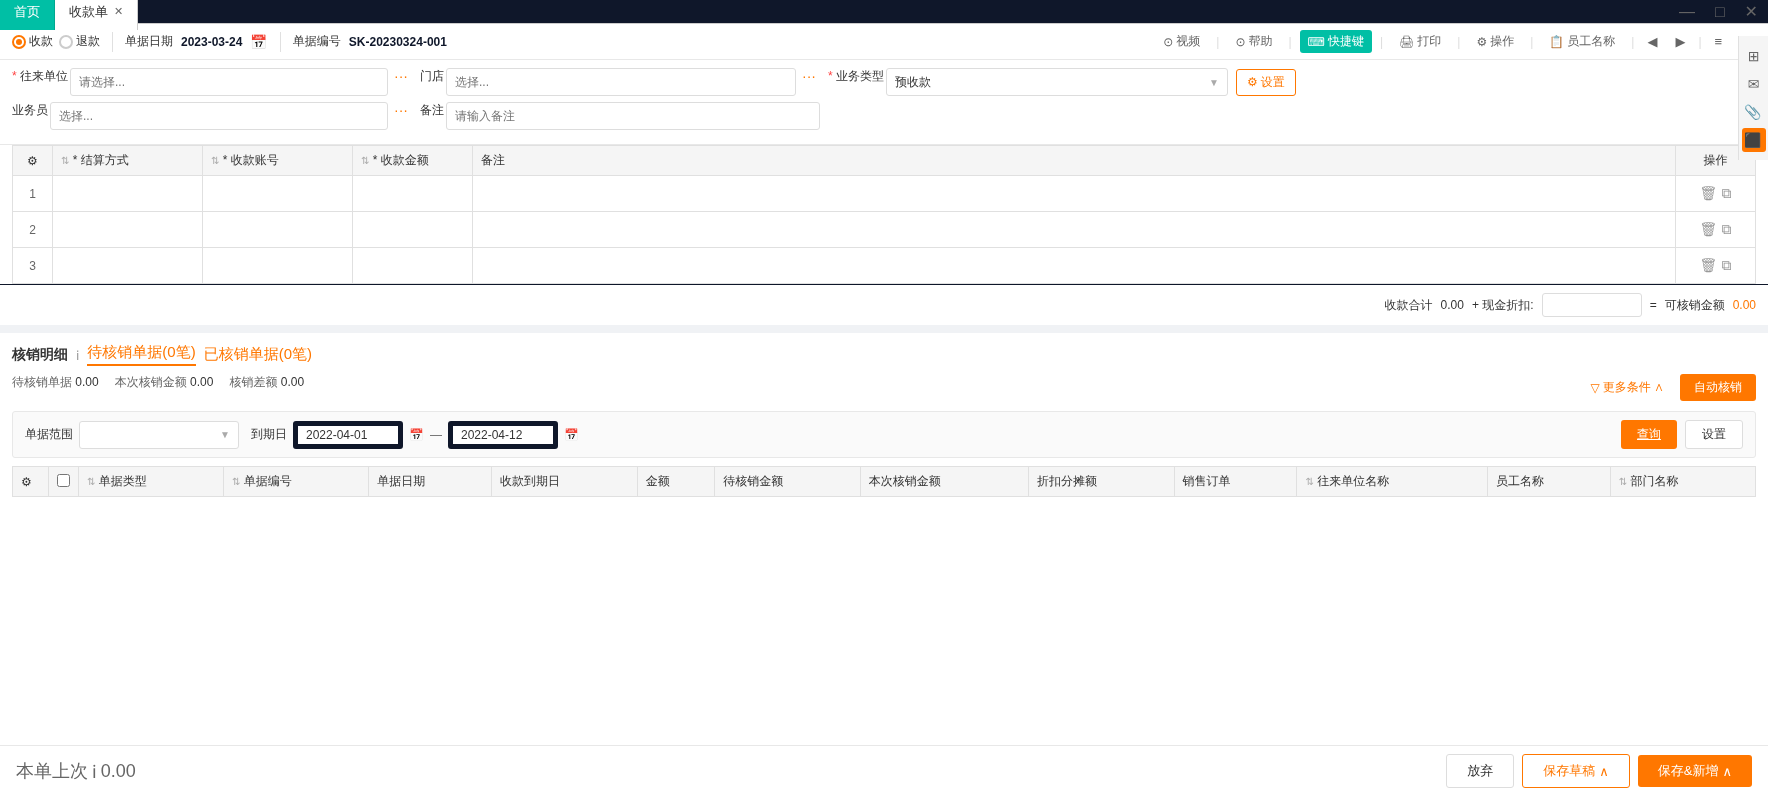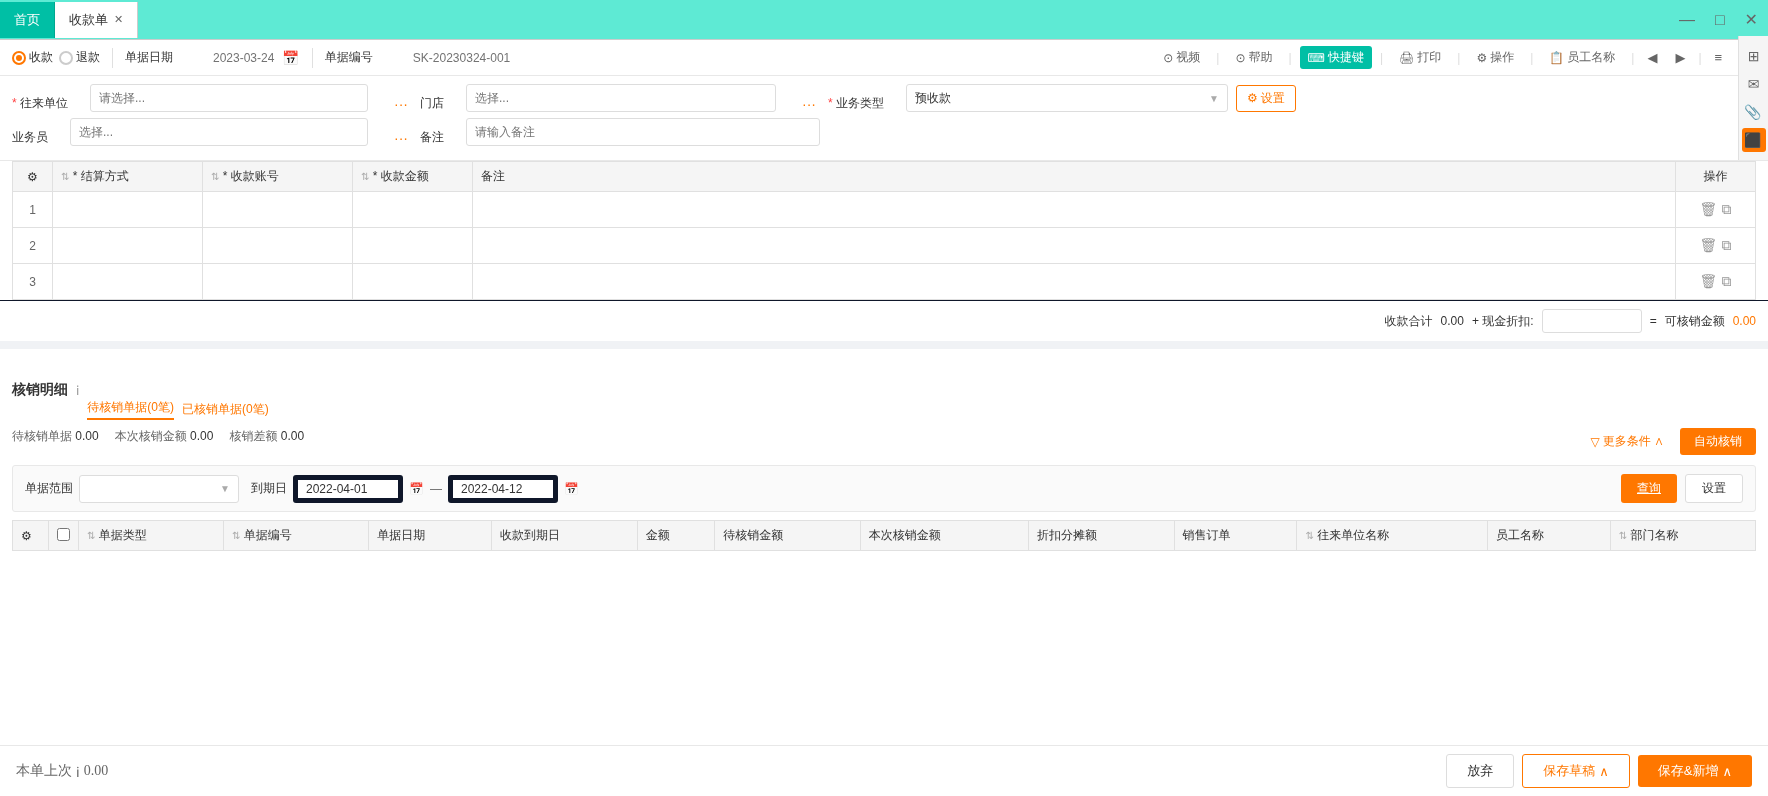--- a/index.html
+++ b/index.html
@@ -1,22 +1,22 @@
 <!DOCTYPE html>
 <html><head>
   <meta charset="utf-8">
   <style>
     * { box-sizing: border-box; margin: 0; padding: 0; }
     body { font-family: 'Microsoft YaHei', Arial, sans-serif; font-size: 12px; background: #f0f2f5; color: #333; overflow: hidden; }
 
     
     .tab-bar {
       display: flex; align-items: center;
-      background: #5eead4;
-      height: 40px;
+      background: #0f172a;
+      height: 24px;
       border-bottom: 1px solid #ccc;
     }
     .tab-item {
       padding: 0 14px;
       height: 36px;
       display: flex; align-items: center;
       cursor: pointer;
       font-size: 13px;
       background: #e8e8e8;
       color: #333;
@@ -47,21 +47,21 @@
       width: 14px; height: 14px; border-radius: 50%;
       border: 2px solid #ccc;
       display: flex; align-items: center; justify-content: center;
     }
     .radio-dot.active { border-color: #ff7700; }
     .radio-dot.active::after {
       content: ''; width: 6px; height: 6px; border-radius: 50%; background: #ff7700;
     }
     .divider-v { width: 1px; height: 20px; background: #e0e0e0; margin: 0 4px; }
     .label-text { color: #333; font-size: 12px; }
-    .date-value { color: #737373; font-weight: 400; margin-left: 32px; }
+    .date-value { color: #0f172a; font-weight: 700; }
     .calendar-icon { color: #666; cursor: pointer; font-size: 14px; }
     .toolbar-spacer { flex: 1; }
     .toolbar-btn {
       display: flex; align-items: center; gap: 3px;
       padding: 3px 8px; cursor: pointer; color: #666; font-size: 12px;
       border: none; background: none;
     }
     .shortcut-btn {
       display: flex; align-items: center; gap: 3px;
       padding: 3px 8px; cursor: pointer; color: #fff; font-size: 12px;
@@ -69,21 +69,21 @@
     }
     .icon-btn { background: none; border: none; cursor: pointer; padding: 2px 5px; color: #666; font-size: 13px; }
 
     
     .form-area {
       padding: 8px 12px;
       background: #fff;
       border-bottom: 1px solid #e8e8e8;
     }
     .form-row { display: flex; align-items: center; margin-bottom: 6px; gap: 8px; }
-    .form-field { display: flex; align-items: flex-end; gap: 22px; flex: 1; }
+    .form-field { display: flex; align-items: flex-start; gap: 2px; flex: 1; }
     .field-label { color: #333; white-space: nowrap; font-size: 12px; }
     .required { color: #ff4444; }
     .field-input {
       flex: 1; height: 28px; border: 1px solid #ddd; border-radius: 3px;
       padding: 0 8px; font-size: 12px; color: #999;
       background: #fff; outline: none;
     }
     .more-dots { color: #ff7700; cursor: pointer; font-size: 14px; padding: 0 4px; }
     .dropdown-select {
       flex: 1; height: 28px; border: 1px solid #ddd; border-radius: 3px;
@@ -131,21 +131,21 @@
     }
 
     
     .section-divider { height: 8px; background: #f0f2f5; }
 
     
     .verify-section { padding: 10px 12px; background: #fff; }
     .verify-header { display: flex; align-items: center; gap: 8px; margin-bottom: 8px; }
     .verify-title { font-size: 14px; font-weight: bold; color: #333; }
     .info-icon { color: #999; cursor: pointer; font-size: 13px; }
-    .tab-link { color: #ff7700; cursor: pointer; font-size: 12px; margin-top: 40px; }
+    .tab-link { color: #ff7700; cursor: pointer; font-size: 15px; }
     .tab-link.active-tab { color: #ff7700; border-bottom: 2px solid #ff7700; padding-bottom: 2px; }
     .verify-stats { display: flex; gap: 16px; margin-bottom: 10px; font-size: 12px; }
     .stat-item { color: #666; }
     .stat-value { color: #333; font-weight: 500; }
     .filter-btn { display: flex; align-items: center; gap: 3px; color: #ff7700; cursor: pointer; font-size: 12px; }
     .auto-btn {
       padding: 5px 14px; background: #ff7700; color: #fff;
       border: none; border-radius: 3px; cursor: pointer; font-size: 12px;
     }
 
@@ -187,21 +187,21 @@
 
     
     .bottom-bar {
       position: fixed; bottom: 0; left: 0; right: 0;
       display: flex; align-items: center;
       padding: 8px 16px;
       background: #fff;
       border-top: 1px solid #e8e8e8;
       z-index: 100;
     }
-    .bottom-info { display: flex; align-items: center; gap: 4px; font-size: 14px; color: #666; font-family: Liberation Serif, serif; }
+    .bottom-info { display: flex; align-items: center; gap: 4px; font-size: 18px; color: #666; }
     .bottom-spacer { flex: 1; }
     .abandon-btn {
       padding: 7px 20px; background: #fff; color: #333;
       border: 1px solid #ddd; border-radius: 3px; cursor: pointer; font-size: 13px;
       margin-right: 8px;
     }
     .save-draft-btn {
       padding: 7px 20px; background: #fff; color: #ff7700;
       border: 1px solid #ff7700; border-radius: 3px; cursor: pointer; font-size: 13px;
       margin-right: 8px; display: flex; align-items: center; gap: 4px;

